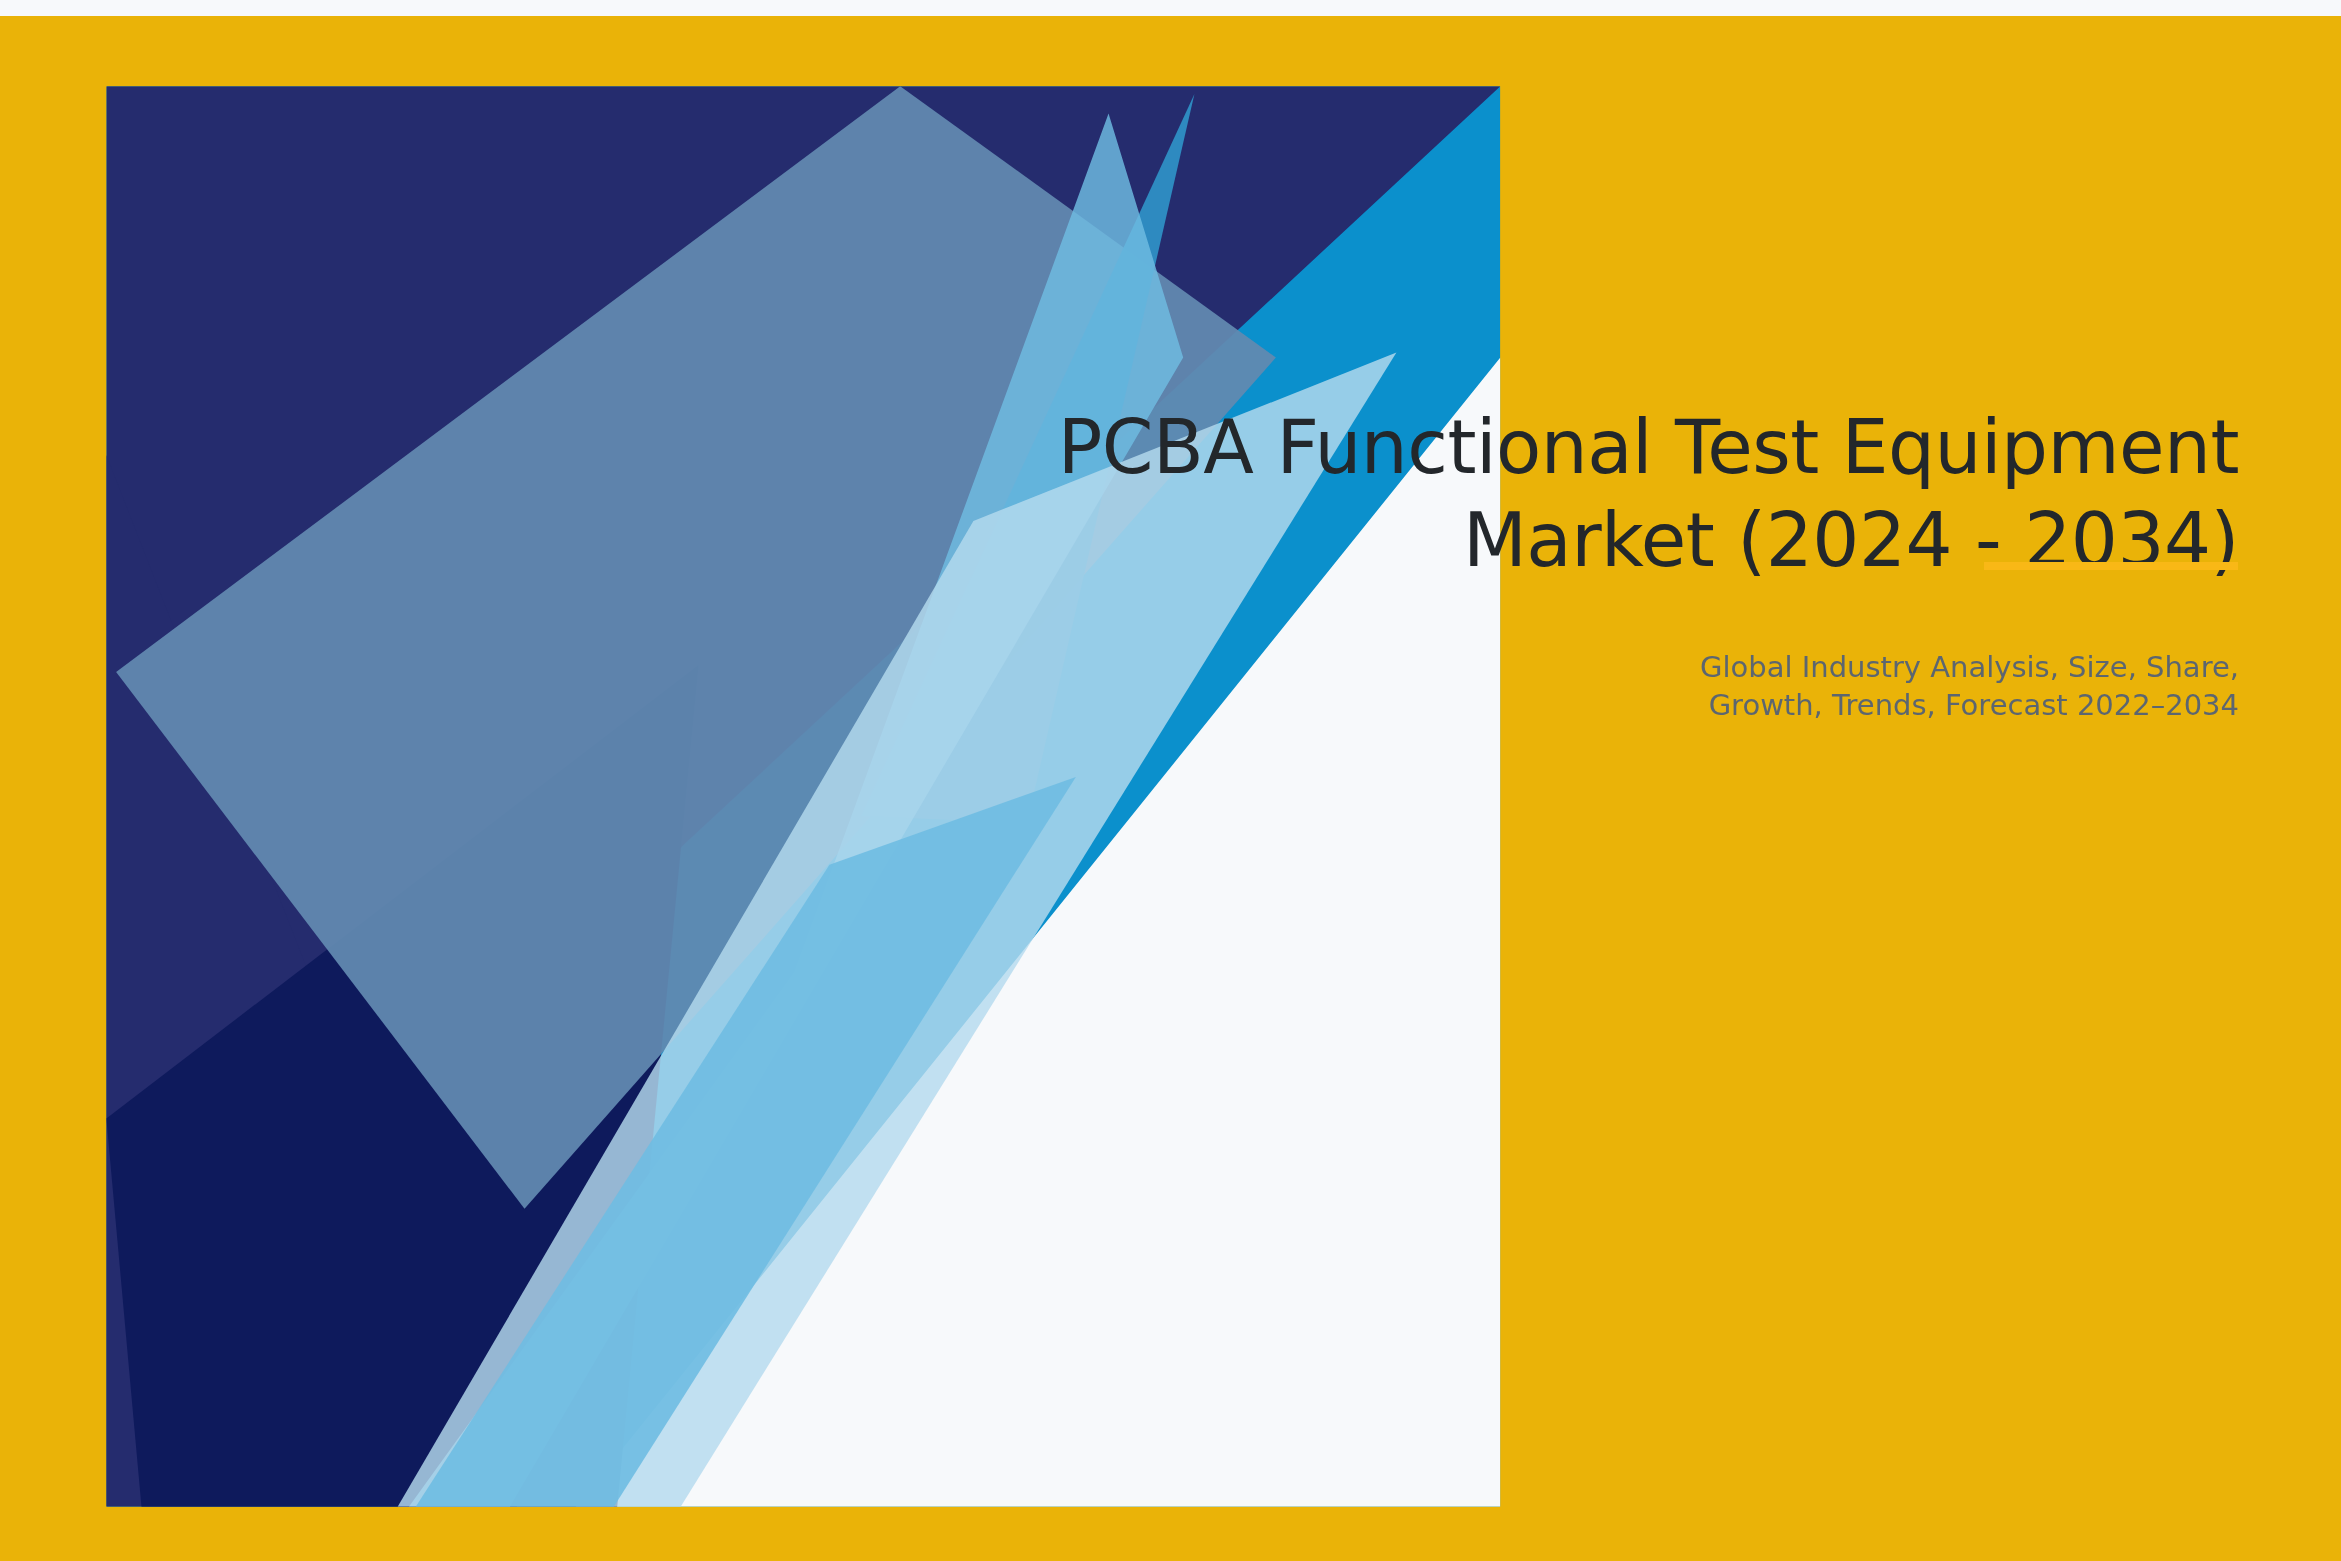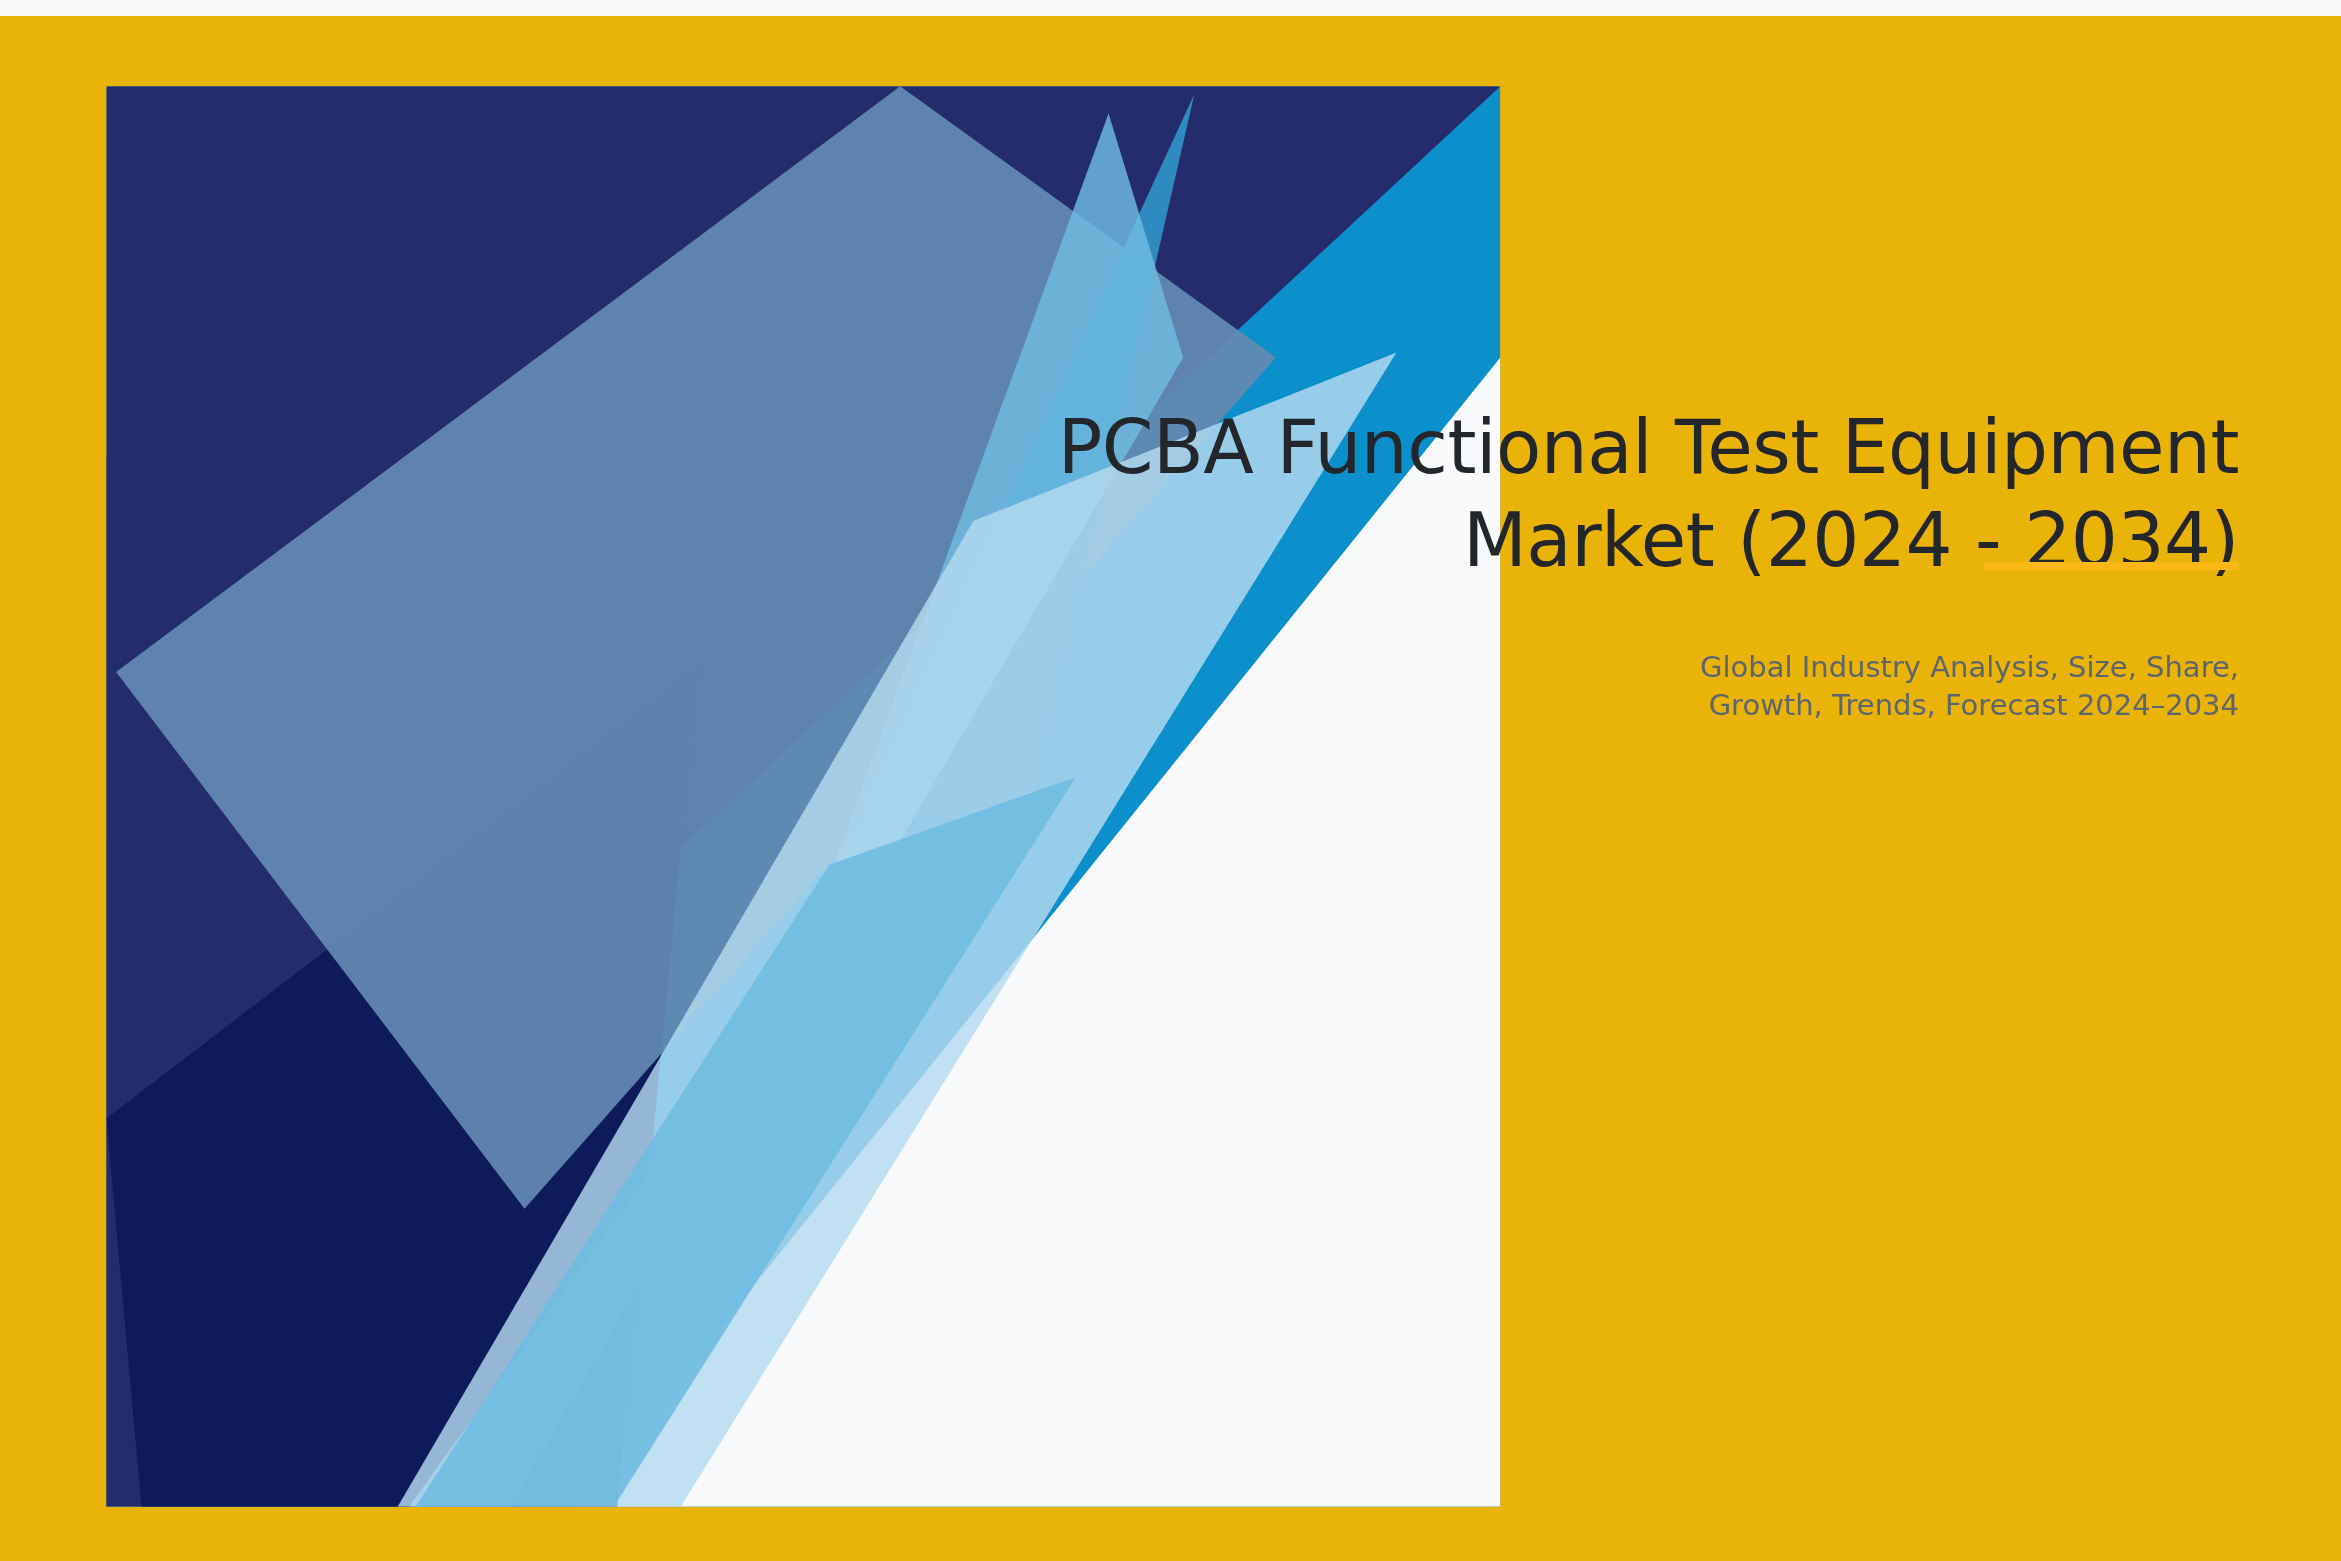--- a/index.html
+++ b/index.html
@@ -105,17 +105,17 @@
     </g>
   </svg>
 
   <div id="text-block">
     <div id="title-wrap">
       <h1 id="report-title">PCBA Functional Test Equipment
 Market (2024 - 2034)</h1>
       <span id="title-underline"></span>
     </div>
     <p id="report-subtitle">Global Industry Analysis, Size, Share,
-Growth, Trends, Forecast 2024–2034</p>
+Growth, Trends, Forecast 2022–2034</p>
   </div>
 
 </div>
 
 
 </body></html>

